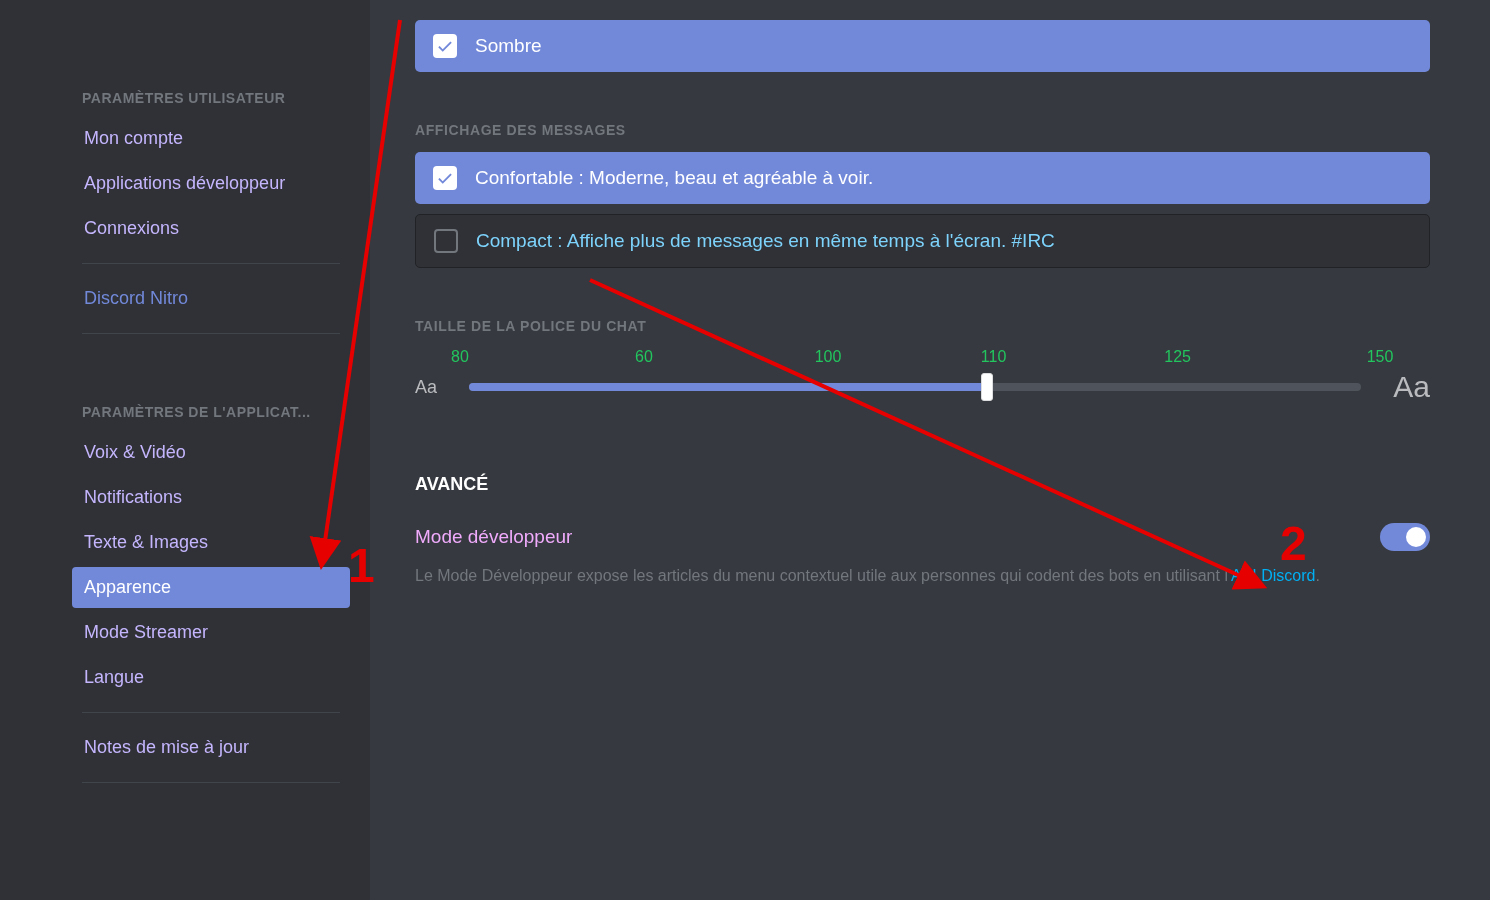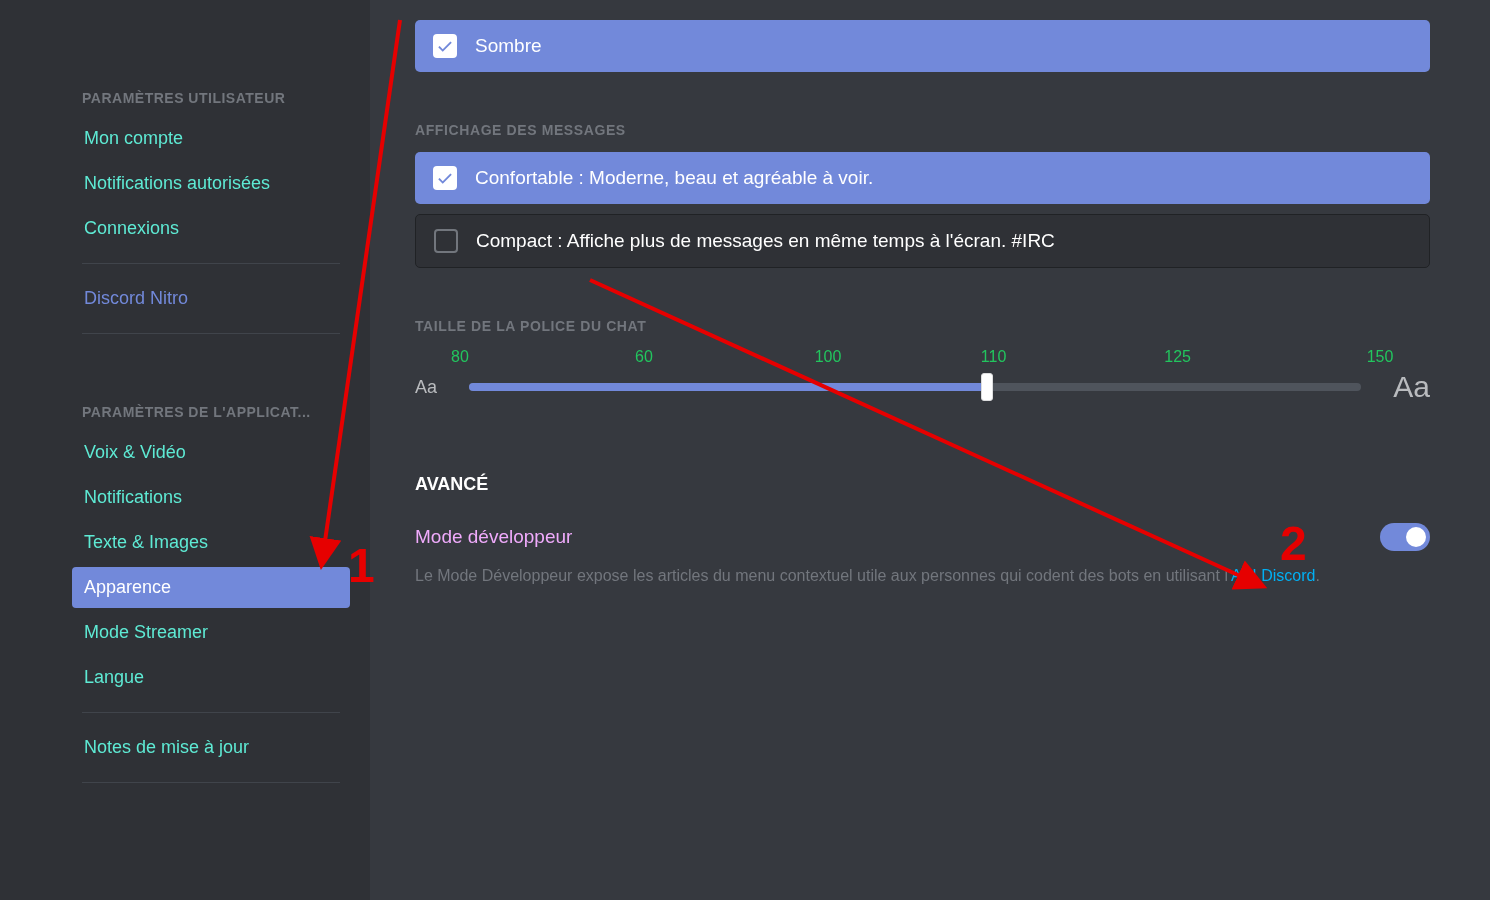--- a/index.html
+++ b/index.html
@@ -34,21 +34,21 @@
     letter-spacing: 0.5px;
     color: #72767d;
     text-transform: uppercase;
     margin-top: 70px;
     margin-bottom: 12px;
     padding-left: 10px;
   }
   .sidebar-header:first-of-type { margin-top: 70px; }
   .sidebar-item {
     display: block;
-    color: #5eead4;
+    color: #c4b5fd;
     font-size: 18px;
     padding: 10px 12px;
     margin-bottom: 4px;
     border-radius: 4px;
     cursor: pointer;
     white-space: nowrap;
     overflow: hidden;
     text-overflow: ellipsis;
   }
   .sidebar-item.active {
@@ -76,21 +76,21 @@
     display: flex;
     align-items: center;
     padding: 14px 18px;
     font-size: 19px;
     font-weight: 500;
     margin-bottom: 10px;
   }
   .option-row.unchecked {
     background: #2f3136;
     border: 1px solid #202225;
-    color: #ffffff;
+    color: #7dd3fc;
   }
   .check {
     width: 24px;
     height: 24px;
     border-radius: 4px;
     background: #fff;
     margin-right: 18px;
     display: flex;
     align-items: center;
     justify-content: center;
@@ -213,21 +213,21 @@
 </style>
 </head>
 <body>
 
 <div class="app">
 
   <aside class="sidebar">
     <div class="sidebar-inner">
       <div class="sidebar-header">PARAMÈTRES UTILISATEUR</div>
       <div class="sidebar-item"><span>Mon compte</span></div>
-      <div class="sidebar-item"><span>Notifications autorisées</span></div>
+      <div class="sidebar-item"><span>Applications développeur</span></div>
       <div class="sidebar-item"><span>Connexions</span></div>
 
       <div class="sidebar-sep"></div>
 
       <div class="sidebar-item accent"><span>Discord Nitro</span></div>
 
       <div class="sidebar-sep"></div>
 
       <div class="sidebar-header">PARAMÈTRES DE L'APPLICAT...</div>
       <div class="sidebar-item"><span>Voix &amp; Vidéo</span></div>

